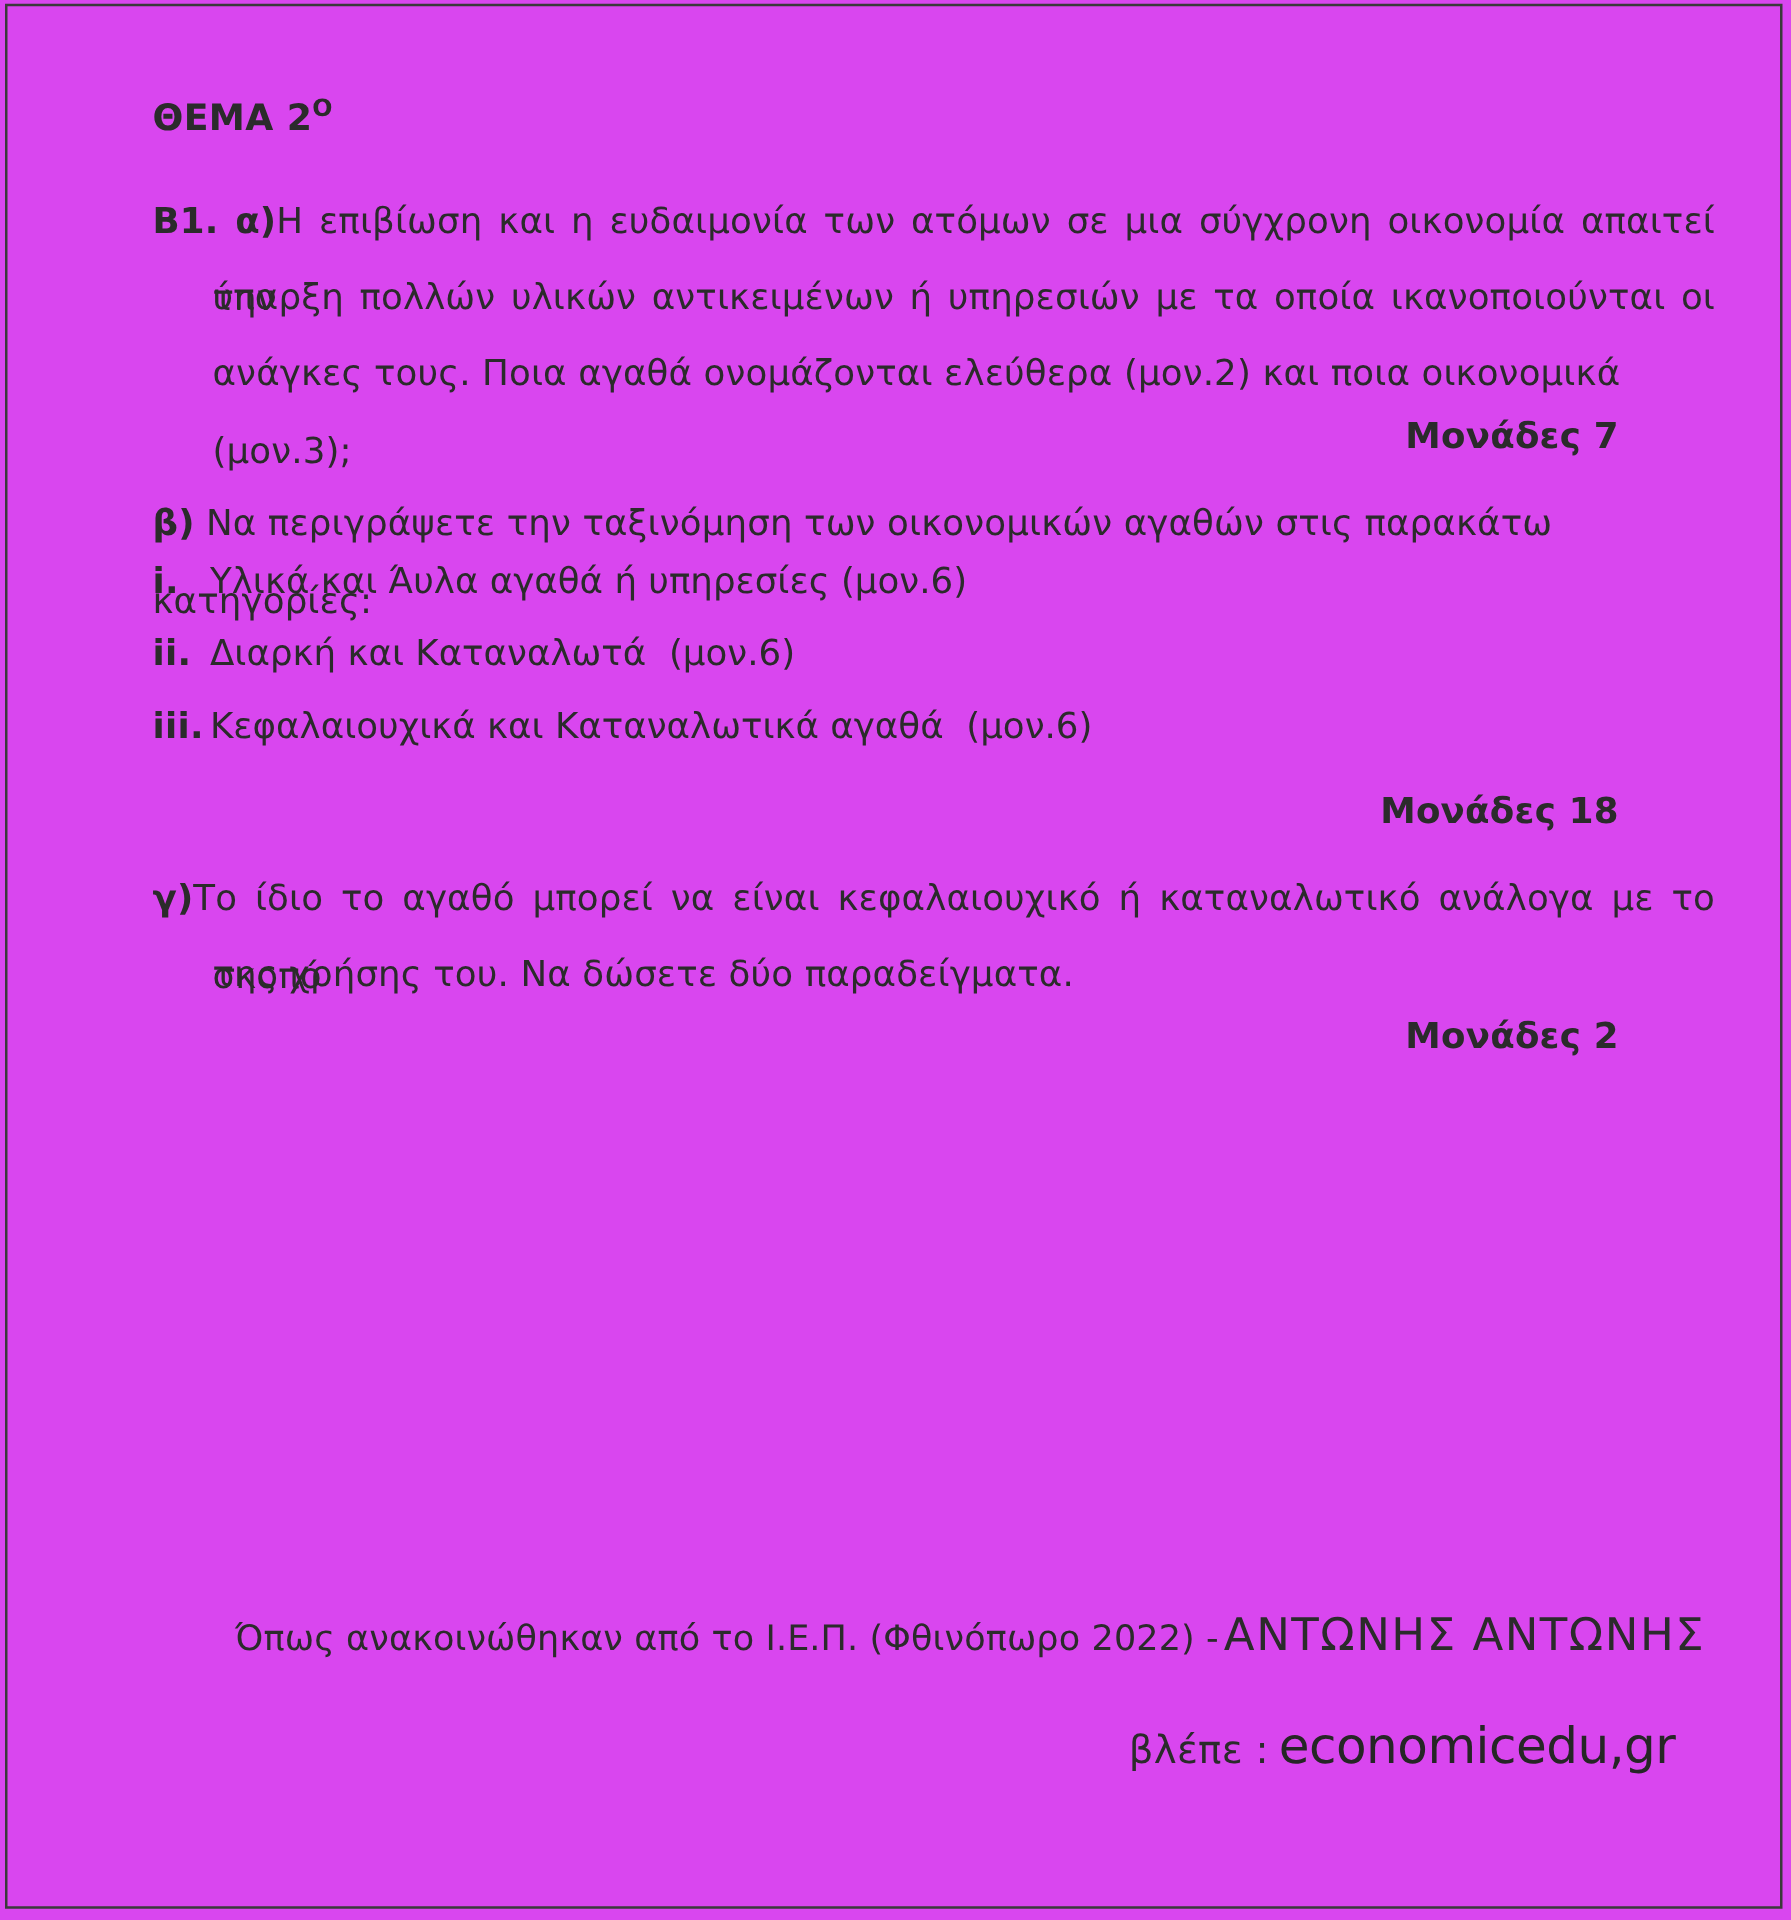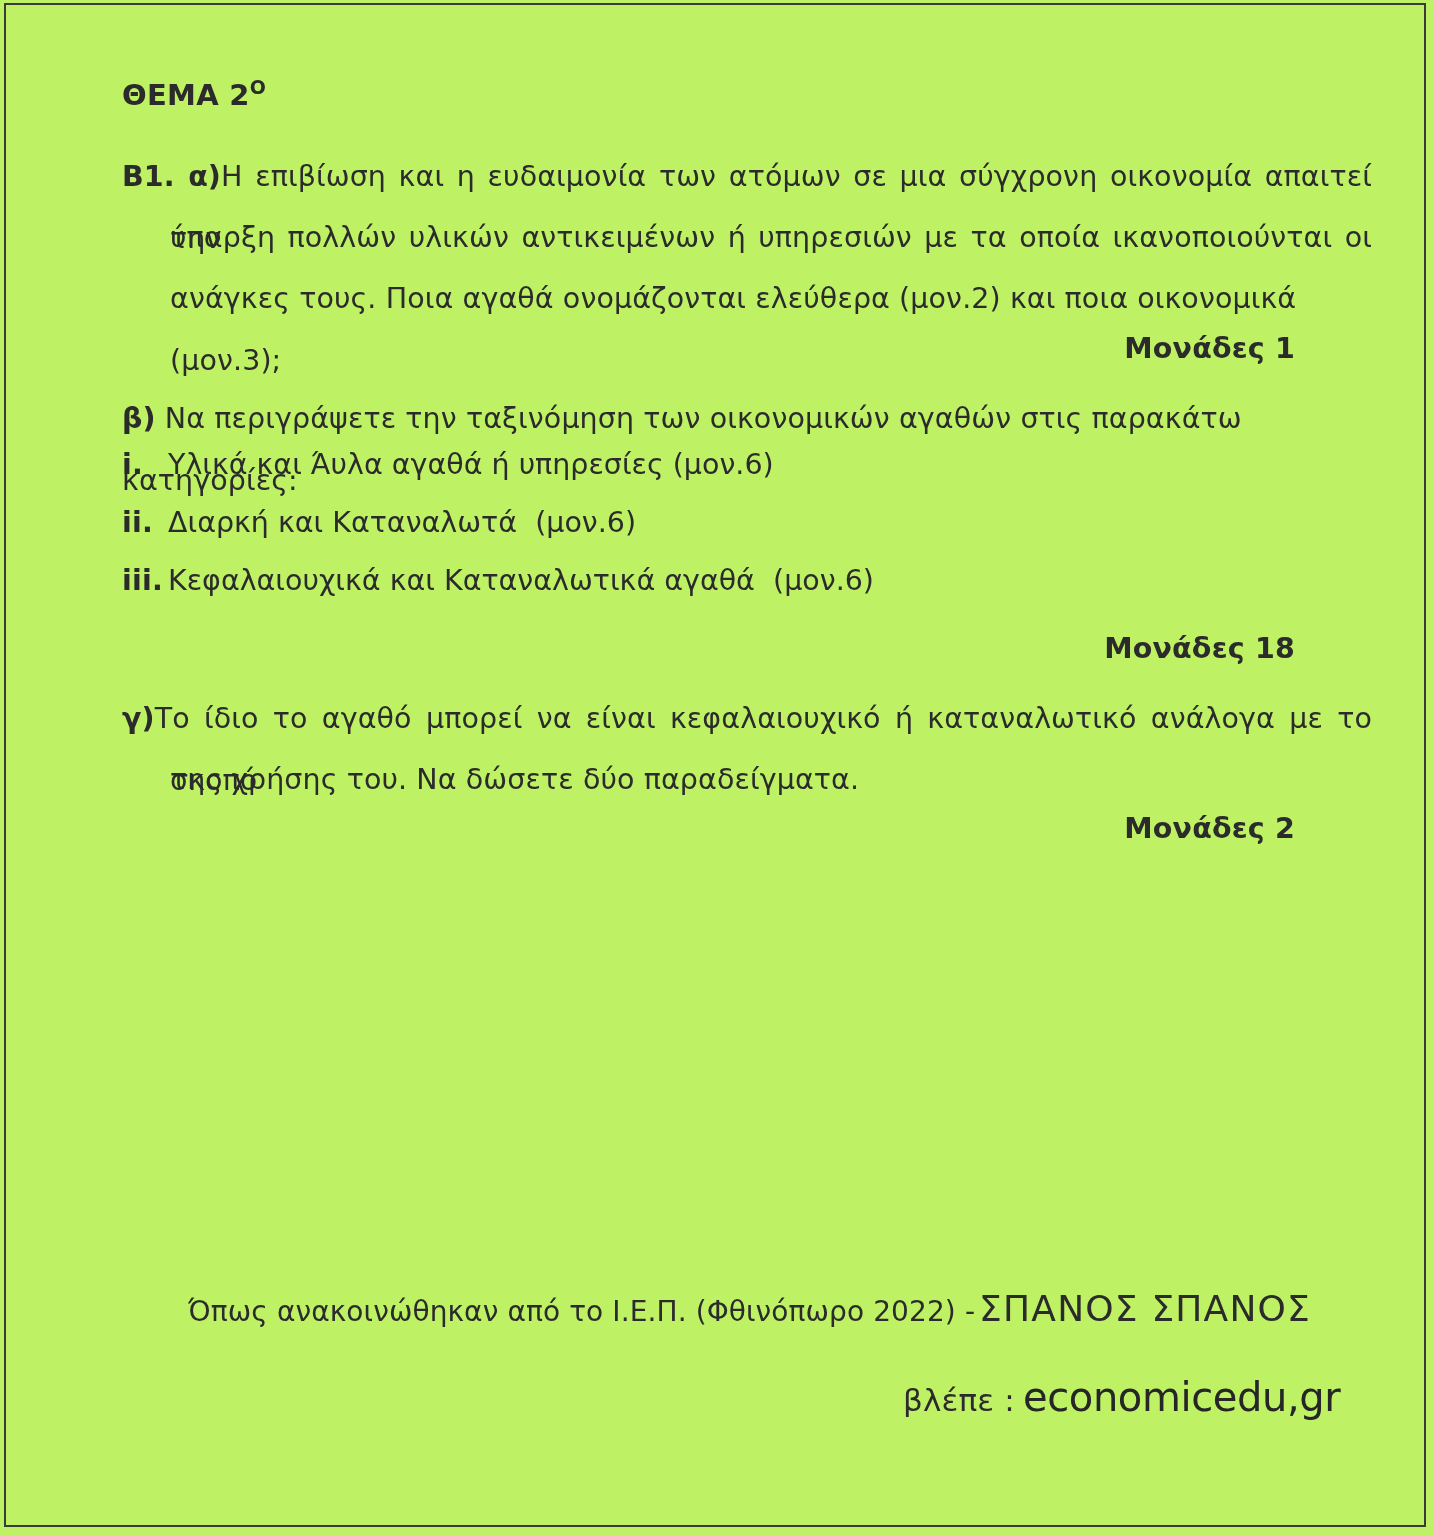--- a/index.html
+++ b/index.html
@@ -6,21 +6,21 @@
   html, body {
     margin: 0;
     padding: 0;
     background: #ffffff;
   }
 
   .page {
     position: relative;
     width: 1433px;
     height: 1536px;
-    background: #bef264;
+    background: #d946ef;
     box-sizing: border-box;
     overflow: hidden;
     font-family: "DejaVu Sans", "Liberation Sans", sans-serif;
     color: #2b2b2b;
   }
 
   
   .scan-border {
     position: absolute;
     left: 4px;
@@ -175,21 +175,21 @@
     <div class="q-block para hang para-justify" style="left:122px; top:146px; width:1250px;">
       <span class="lbl">B1. α)</span><span>Η επιβίωση και η ευδαιμονία των ατόμων σε μια σύγχρονη οικονομία απαιτεί την</span>
     </div>
     <div class="q-block para para-justify" style="left:170px; top:207px; width:1202px;">
       <span>ύπαρξη πολλών υλικών αντικειμένων ή υπηρεσιών με τα οποία ικανοποιούνται οι</span>
     </div>
     <div class="q-block para" style="left:170px; top:268px; width:1202px;">
       <span>ανάγκες τους. Ποια αγαθά ονομάζονται ελεύθερα (μον.2) και ποια οικονομικά (μον.3);</span>
     </div>
 
-    <div class="marks" style="top:332px;">Μονάδες 1</div>
+    <div class="marks" style="top:332px;">Μονάδες 7</div>
 
     <div class="q-block para" style="left:122px; top:388px; width:1250px;">
       <span class="lbl">β)</span>
       <span>Να περιγράψετε την ταξινόμηση των οικονομικών αγαθών στις παρακάτω κατηγορίες:</span>
     </div>
 
     <div class="rlist" style="top:448px;">
       <div class="rlist-item">
         <span class="rlist-num">i.</span>
         <span class="rlist-text">Υλικά και Άυλα αγαθά ή υπηρεσίες (μον.6)</span>
@@ -210,21 +210,21 @@
       <span class="lbl">γ)</span><span>Το ίδιο το αγαθό μπορεί να είναι κεφαλαιουχικό ή καταναλωτικό ανάλογα με το σκοπό</span>
     </div>
     <div class="q-block para" style="left:170px; top:749px; width:1202px;">
       <span>της χρήσης του. Να δώσετε δύο παραδείγματα.</span>
     </div>
 
     <div class="marks" style="top:812px;">Μονάδες 2</div>
 
     <div class="footer-line">
       <span class="footer-src">Όπως ανακοινώθηκαν από το Ι.Ε.Π.  (Φθινόπωρο 2022)  -</span>
-      <span class="footer-author">ΣΠΑΝΟΣ ΣΠΑΝΟΣ</span>
+      <span class="footer-author">ΑΝΤΩΝΗΣ ΑΝΤΩΝΗΣ</span>
     </div>
 
     <div class="site-line">
       <span class="site-prefix">βλέπε :</span>
       <span class="site-name">economicedu,gr</span>
     </div>
 
   </div>
 </div>
 

